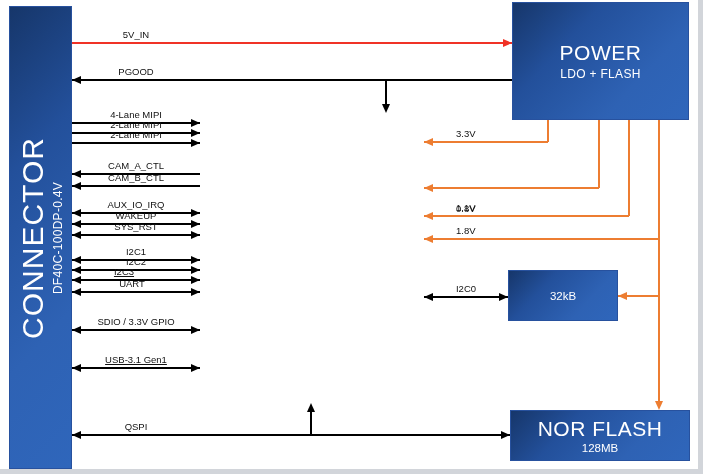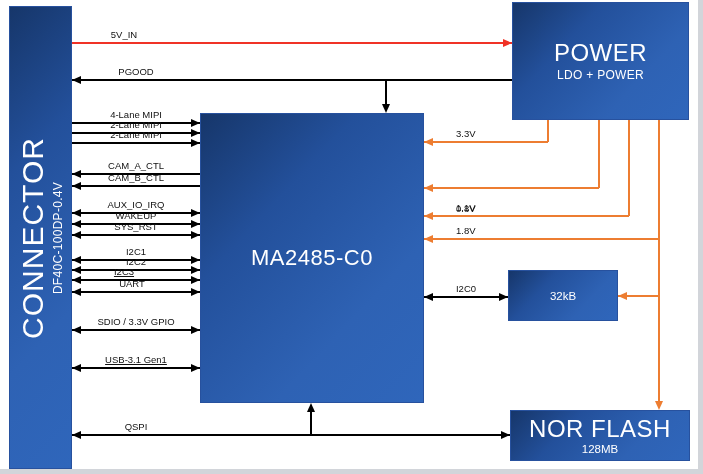--- a/index.html
+++ b/index.html
@@ -21,21 +21,21 @@
   .block-eeprom    { left:508px; top:270px; width:110px; height:51px; }
   .block-nor       { left:510px; top:410px; width:180px; height:51px; }
 
   .rot {
     position:absolute; left:50%; top:50%;
     transform:translate(-50%,-50%) rotate(-90deg);
     white-space:nowrap; text-align:center;
   }
   .title-xl { font-size:30px; letter-spacing:1px; line-height:1.05; }
   .title-lg { font-size:22px; letter-spacing:0.5px; line-height:1.1; }
-  .title-md { font-size:24px; letter-spacing:0.5px; line-height:1.1; }
+  .title-md { font-size:21px; letter-spacing:0.5px; line-height:1.1; }
   .sub      { font-size:12px; letter-spacing:0.3px; margin-top:2px; }
   .sub-sm   { font-size:11.5px; margin-top:1px; }
 
   .hline, .vline { position:absolute; }
   .hline { height:1.5px; }
   .vline { width:1.5px; }
   .ah { position:absolute; width:0; height:0; }
   .sig-label {
     position:absolute; font-size:9.5px; color:#111;
     white-space:nowrap; line-height:12px;
@@ -48,42 +48,39 @@
 
 <div id="canvas">
 
   <div class="block block-connector">
     <div class="rot">
       <div class="title-xl">CONNECTOR</div>
       <div class="sub">DF40C-100DP-0.4V</div>
     </div>
   </div>
 
-  <div class="block block-soc">
-    <div class="title-lg">MA2485-C0</div>
-  </div>
 
   <div class="block block-power">
     <div class="title-md">POWER</div>
-    <div class="sub">LDO + POWER</div>
+    <div class="sub">LDO + FLASH</div>
   </div>
 
   <div class="block block-eeprom">
     <div class="sub-sm">32kB</div>
   </div>
 
   <div class="block block-nor">
     <div class="title-md">NOR FLASH</div>
     <div class="sub-sm">128MB</div>
   </div>
 
   <div id="wires">
       <div class="hline" style="left: 72px; top: 42.25px; width: 440px; background: rgb(240, 50, 38);"></div>
       <div class="ah" style="border-top: 4px solid transparent; border-bottom: 4px solid transparent; border-left: 9px solid rgb(240, 50, 38); left: 503px; top: 39px;"></div>
-      <div class="sig-label" style="top: 29px; left: 124px; transform: translateX(-50%);">5V_IN</div>
+      <div class="sig-label" style="top: 29px; left: 136px; transform: translateX(-50%);">5V_IN</div>
       <div class="hline" style="left: 72px; top: 79.25px; width: 440px; background: rgb(0, 0, 0);"></div>
       <div class="ah" style="border-top: 4px solid transparent; border-bottom: 4px solid transparent; border-right: 9px solid rgb(0, 0, 0); left: 72px; top: 76px;"></div>
       <div class="sig-label" style="top: 66px; left: 136px; transform: translateX(-50%);">PGOOD</div>
       <div class="hline" style="left: 72px; top: 122.25px; width: 128px; background: rgb(0, 0, 0);"></div>
       <div class="ah" style="border-top: 4px solid transparent; border-bottom: 4px solid transparent; border-left: 9px solid rgb(0, 0, 0); left: 191px; top: 119px;"></div>
       <div class="sig-label" style="top: 109px; left: 136px; transform: translateX(-50%);">4-Lane MIPI</div>
       <div class="hline" style="left: 72px; top: 132.25px; width: 128px; background: rgb(0, 0, 0);"></div>
       <div class="ah" style="border-top: 4px solid transparent; border-bottom: 4px solid transparent; border-left: 9px solid rgb(0, 0, 0); left: 191px; top: 129px;"></div>
       <div class="sig-label" style="top: 119px; left: 136px; transform: translateX(-50%);">2-Lane MIPI</div>
       <div class="hline" style="left: 72px; top: 142.25px; width: 128px; background: rgb(0, 0, 0);"></div>

